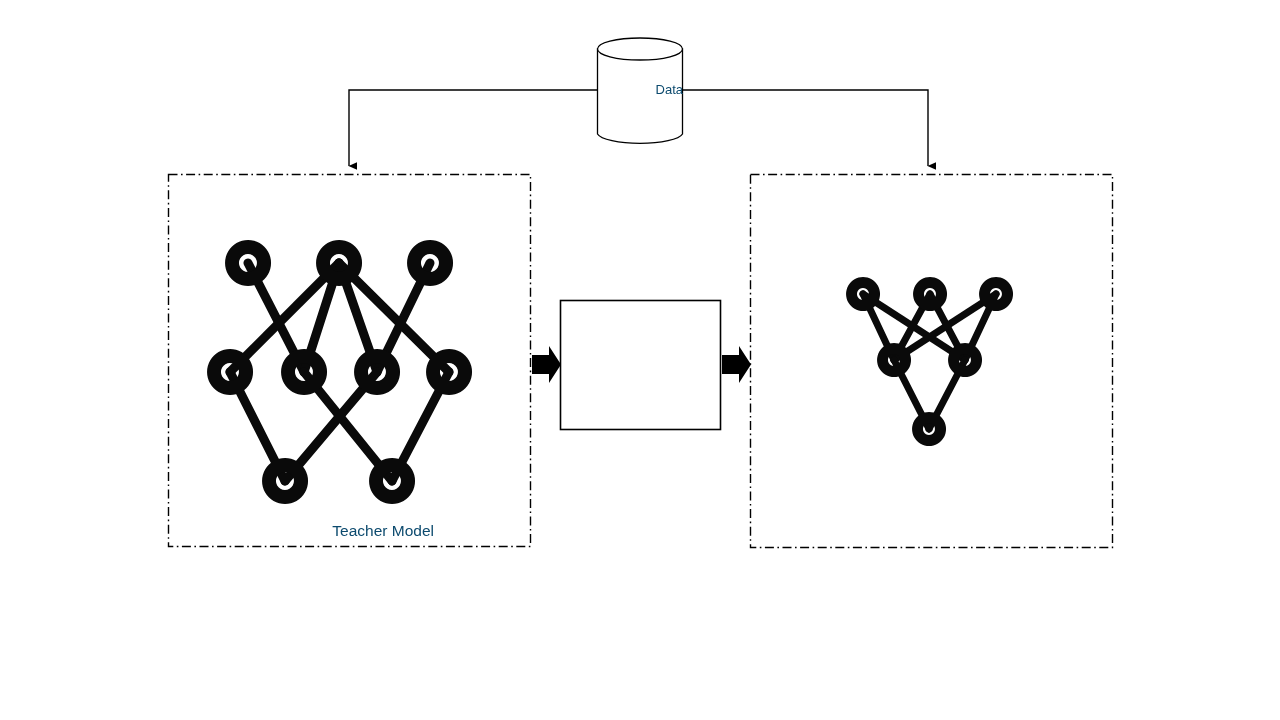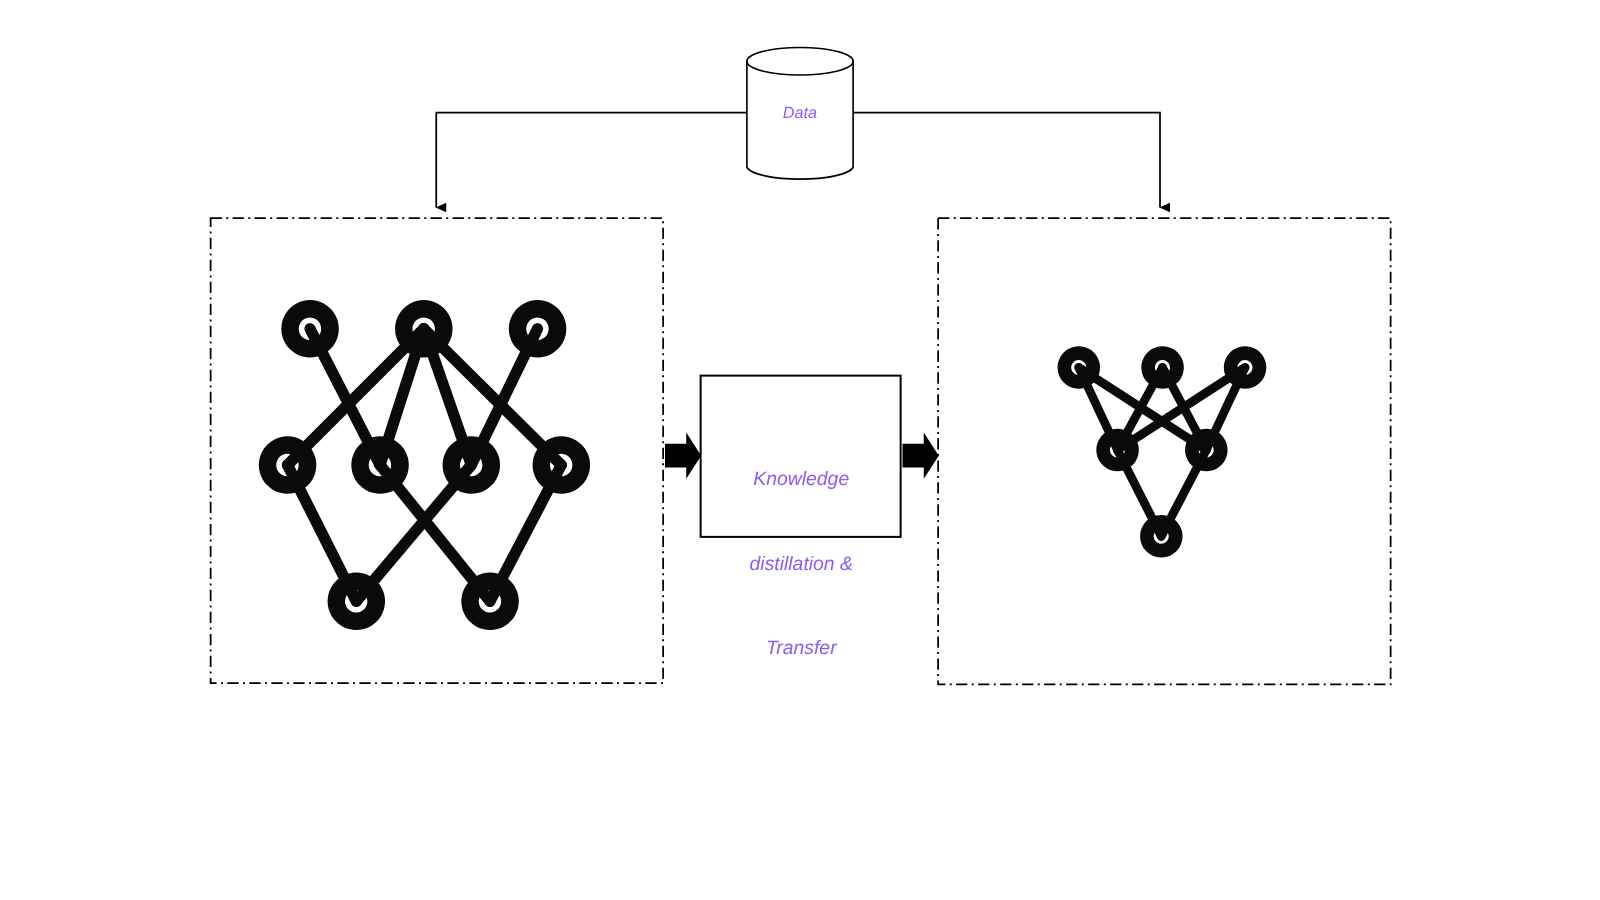--- a/index.html
+++ b/index.html
@@ -21,26 +21,25 @@
   }
   #canvas svg.layer {
     position: absolute;
     top: 0;
     left: 0;
     width: 1280px;
     height: 720px;
   }
   .txt {
     position: absolute;
-    color: #8b5cf6;
+    color: #0c4a6e;
     white-space: pre;
     line-height: 1.35;
-    text-align: center;
+    text-align: right;
     user-select: none;
-    font-style: italic;
   }
   .data-label {
     left: 597px;
     top: 81px;
     width: 86px;
     font-size: 13px;
   }
   .kd-label {
     left: 561px;
     top: 328px;
@@ -135,21 +134,17 @@
         <path d="M 996 277 a 17 17 0 1 0 0.1 0 Z M 996 288 a 6 6 0 1 1 -0.1 0 Z"></path>
         <path d="M 894 343 a 17 17 0 1 0 0.1 0 Z M 894 354 a 6 6 0 1 1 -0.1 0 Z"></path>
         <path d="M 965 343 a 17 17 0 1 0 0.1 0 Z M 965 354 a 6 6 0 1 1 -0.1 0 Z"></path>
         <path d="M 929 412 a 17 17 0 1 0 0.1 0 Z M 929 423 a 6 6 0 1 1 -0.1 0 Z"></path>
       </g>
     </g>
   </svg>
 
   <div class="txt data-label">Data</div>
 
-  <div class="txt kd-label">
-    <div>Knowledge</div>
-    <div>distillation &amp;</div>
-    <div>Transfer</div>
-  </div>
 
+  <div class="txt teacher-label">Teacher Model</div>
 
 
 </div>
 
 </body></html>

